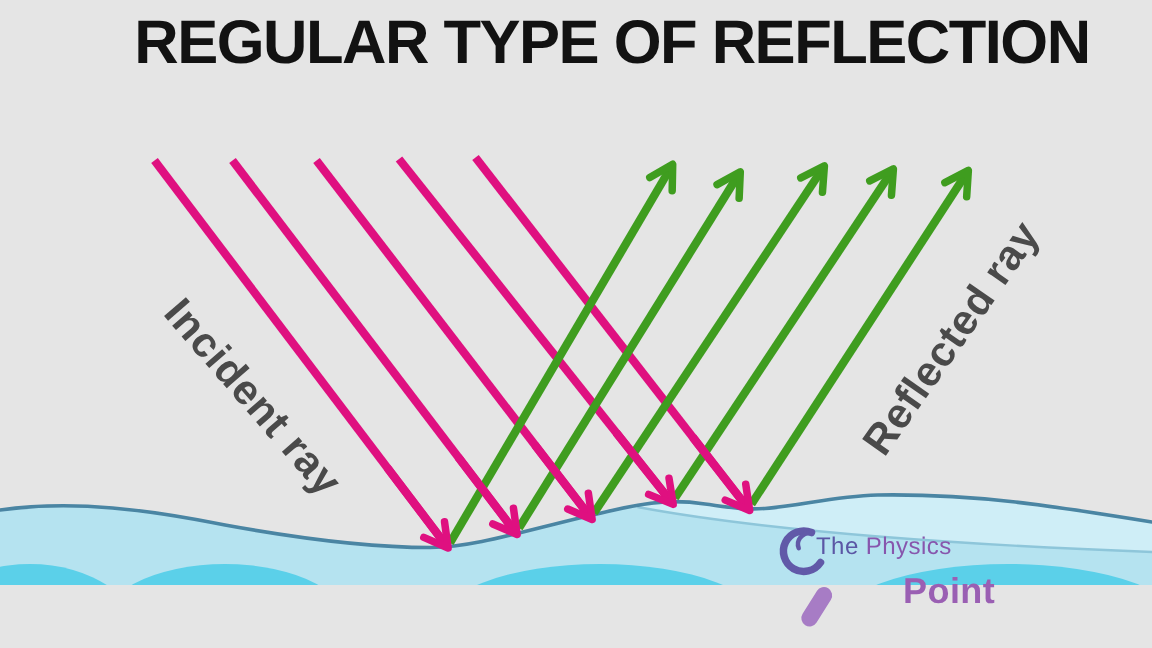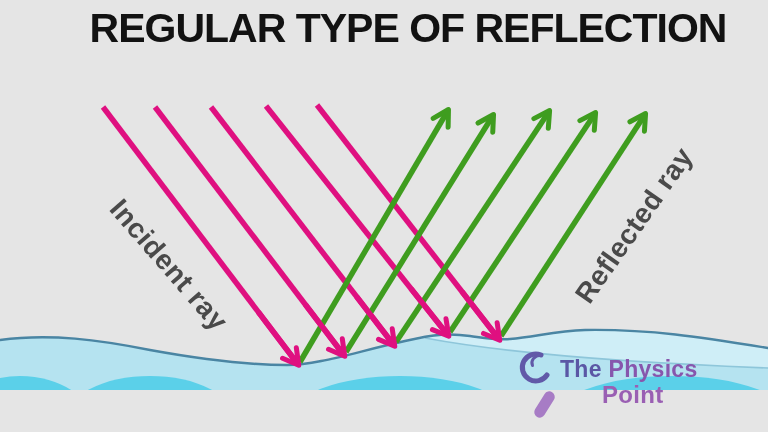--- a/index.html
+++ b/index.html
@@ -15,21 +15,21 @@
   }
   .diagram-svg{position:absolute;left:0;top:0;}
   .ray-label{
     position:absolute;font-size:28px;font-weight:bold;color:#4a4a4a;
     white-space:nowrap;transform-origin:0 0;letter-spacing:0.5px;
   }
   .label-incident{left:127px;top:193px;transform:rotate(49deg);}
   .label-reflected{left:569px;top:291px;transform:rotate(-55deg);}
   .logo{position:absolute;left:512px;top:348px;width:245px;height:80px;}
   .logo-line1{
-    position:absolute;left:48px;top:8px;font-size:23px;font-weight:bold;
+    position:absolute;left:32px;top:8px;font-size:16px;font-weight:normal;
     white-space:nowrap;letter-spacing:0.3px;
   }
   .logo-line2{
     position:absolute;left:90px;top:33px;font-size:24px;font-weight:bold;
     white-space:nowrap;letter-spacing:0.3px;text-align:center;
   }
   .logo-crescent{position:absolute;left:0;top:2px;}
   .logo-pill{
     position:absolute;left:27px;top:42px;width:11px;height:29px;
     border-radius:6px;transform:rotate(32deg);

